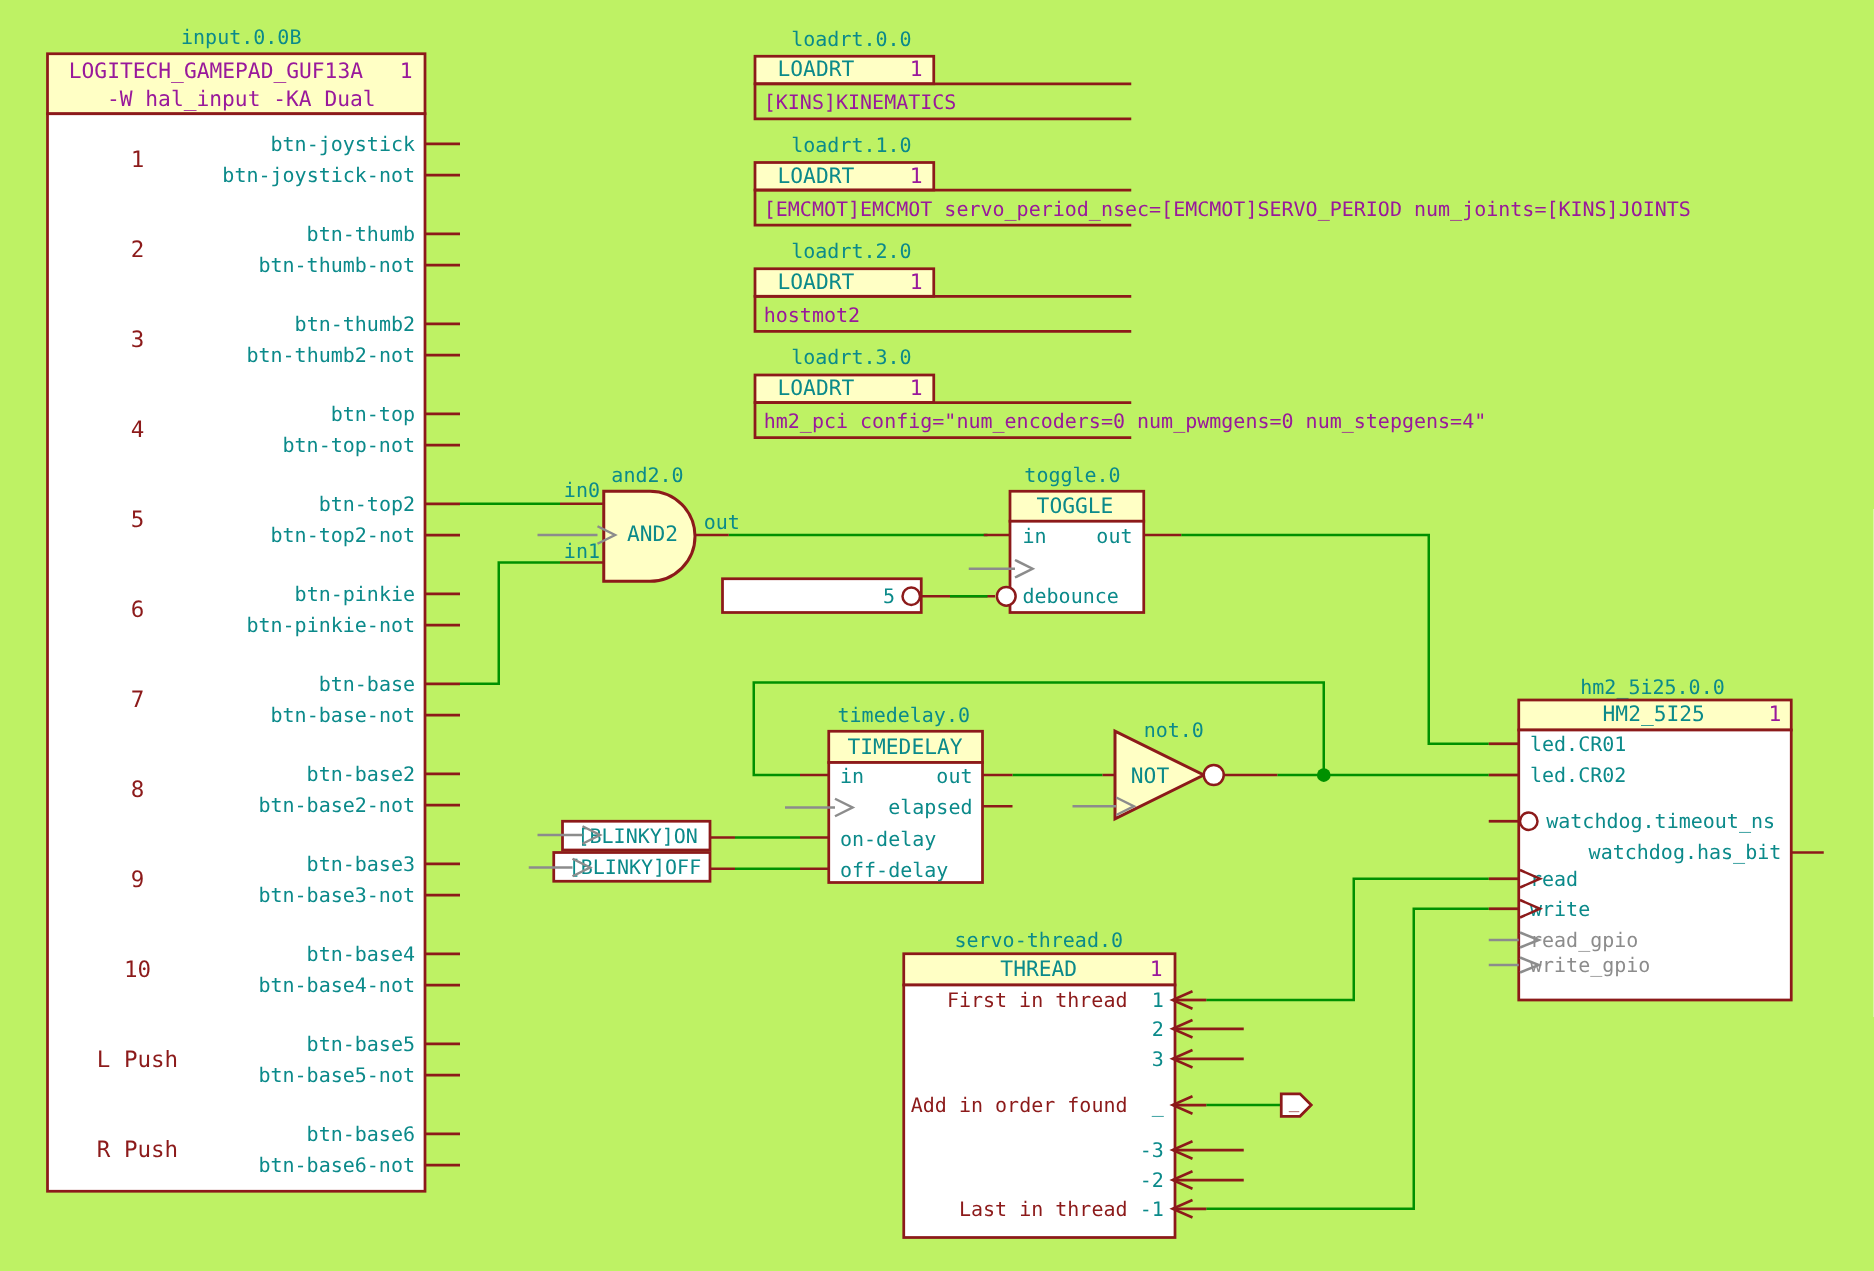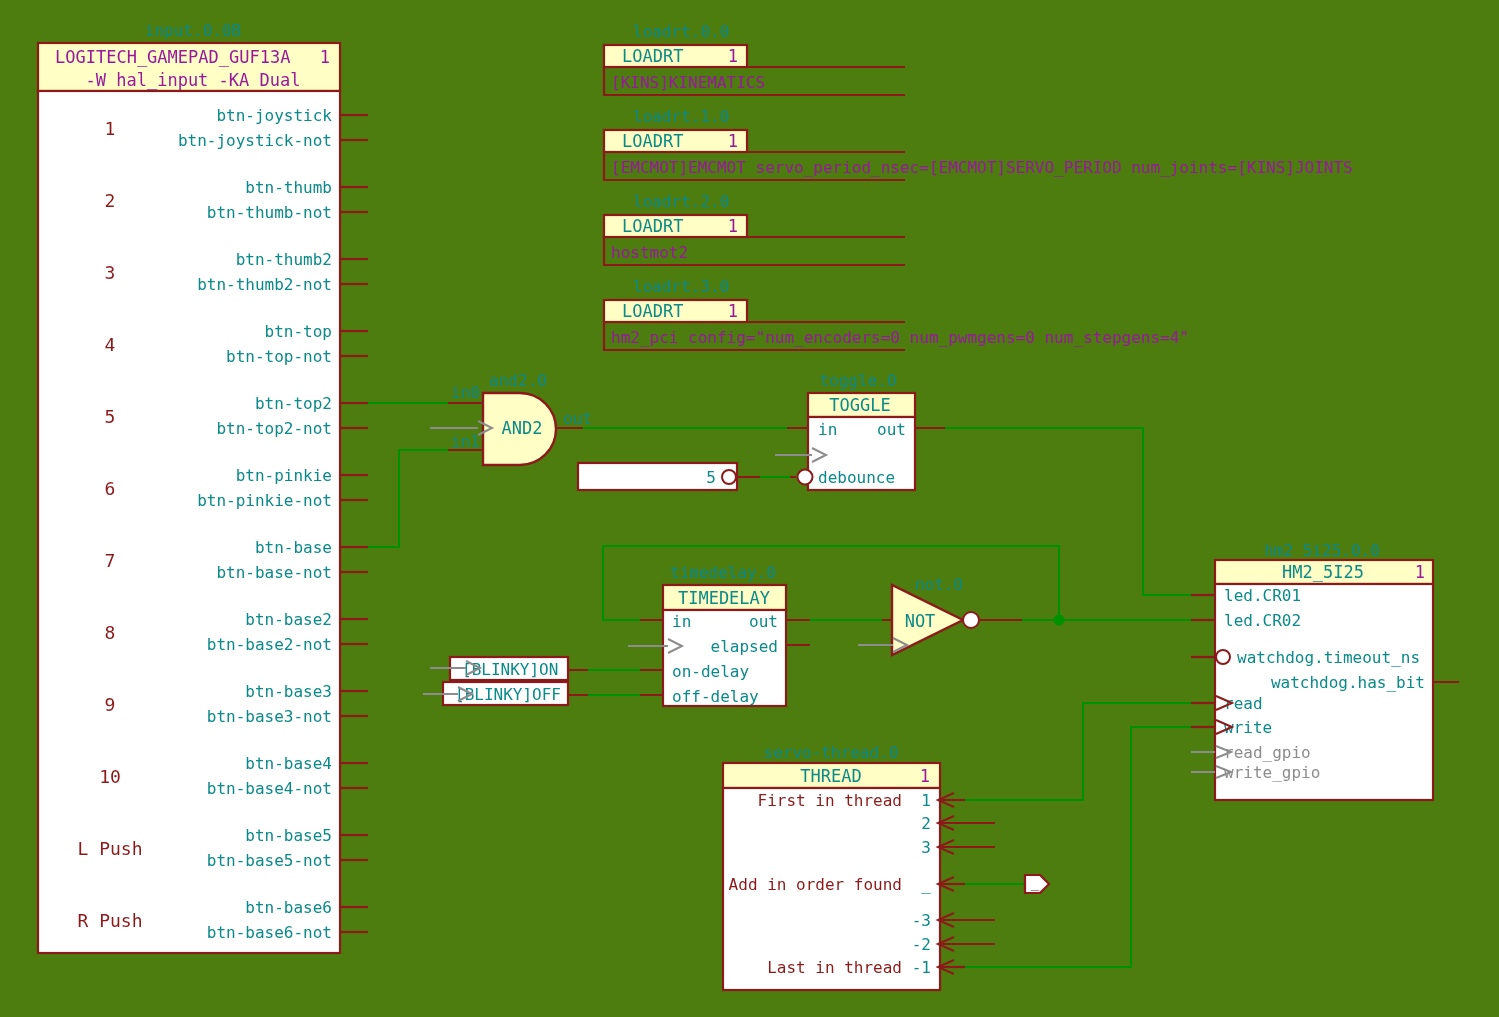--- a/index.html
+++ b/index.html
@@ -1,16 +1,16 @@
 <!DOCTYPE html>
 <html style="--c-outline: #8C1A1A; --c-fill: #FFFFC5; --c-pin: #0B8A8A; --c-field: #99199B; --c-wire: #009100; --c-gray: #8C8C8C;"><head>
 <meta charset="utf-8">
 <style>
   html,body { margin:0; padding:0; background:#FFFFFF; }
-  .stage { width:1499px; height:1017px; position:relative; background:#4d7c0f; }
+  .stage { width:1499px; height:1017px; position:relative; background:#bef264; }
   svg { font-family:"DejaVu Sans Mono", monospace; }
   .vm  { dominant-baseline:central; }
   .mid { text-anchor:middle; }
   .end { text-anchor:end; }
   .t-pin   { fill:var(--c-pin,#0B8A8A); font-size:16px; }
   .t-ref   { fill:var(--c-pin,#0B8A8A); font-size:16px; }
   .t-type  { fill:var(--c-pin,#0B8A8A); font-size:17px; }
   .t-field { fill:var(--c-field,#99199B); font-size:16px; }
   .t-title { fill:var(--c-field,#99199B); font-size:17px; }
   .t-num   { fill:var(--c-outline,#8C1A1A); font-size:18px; }

